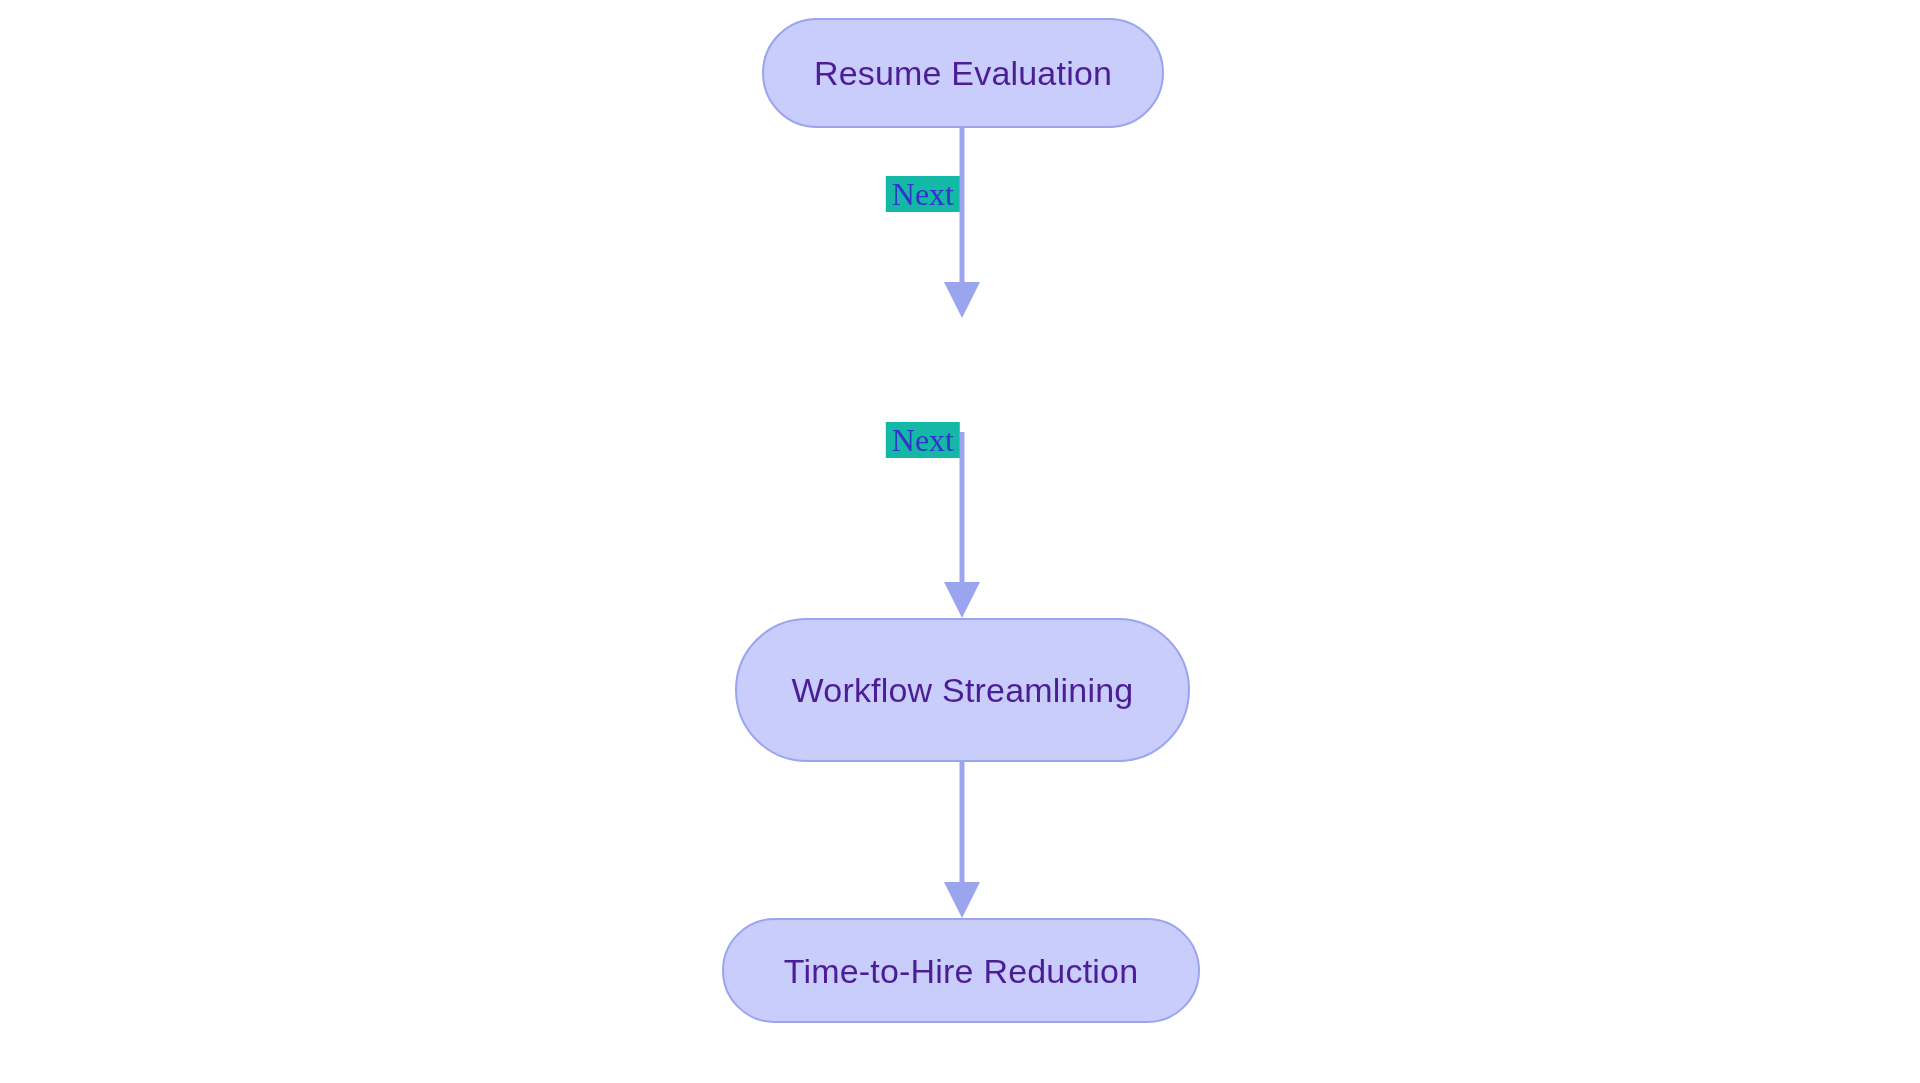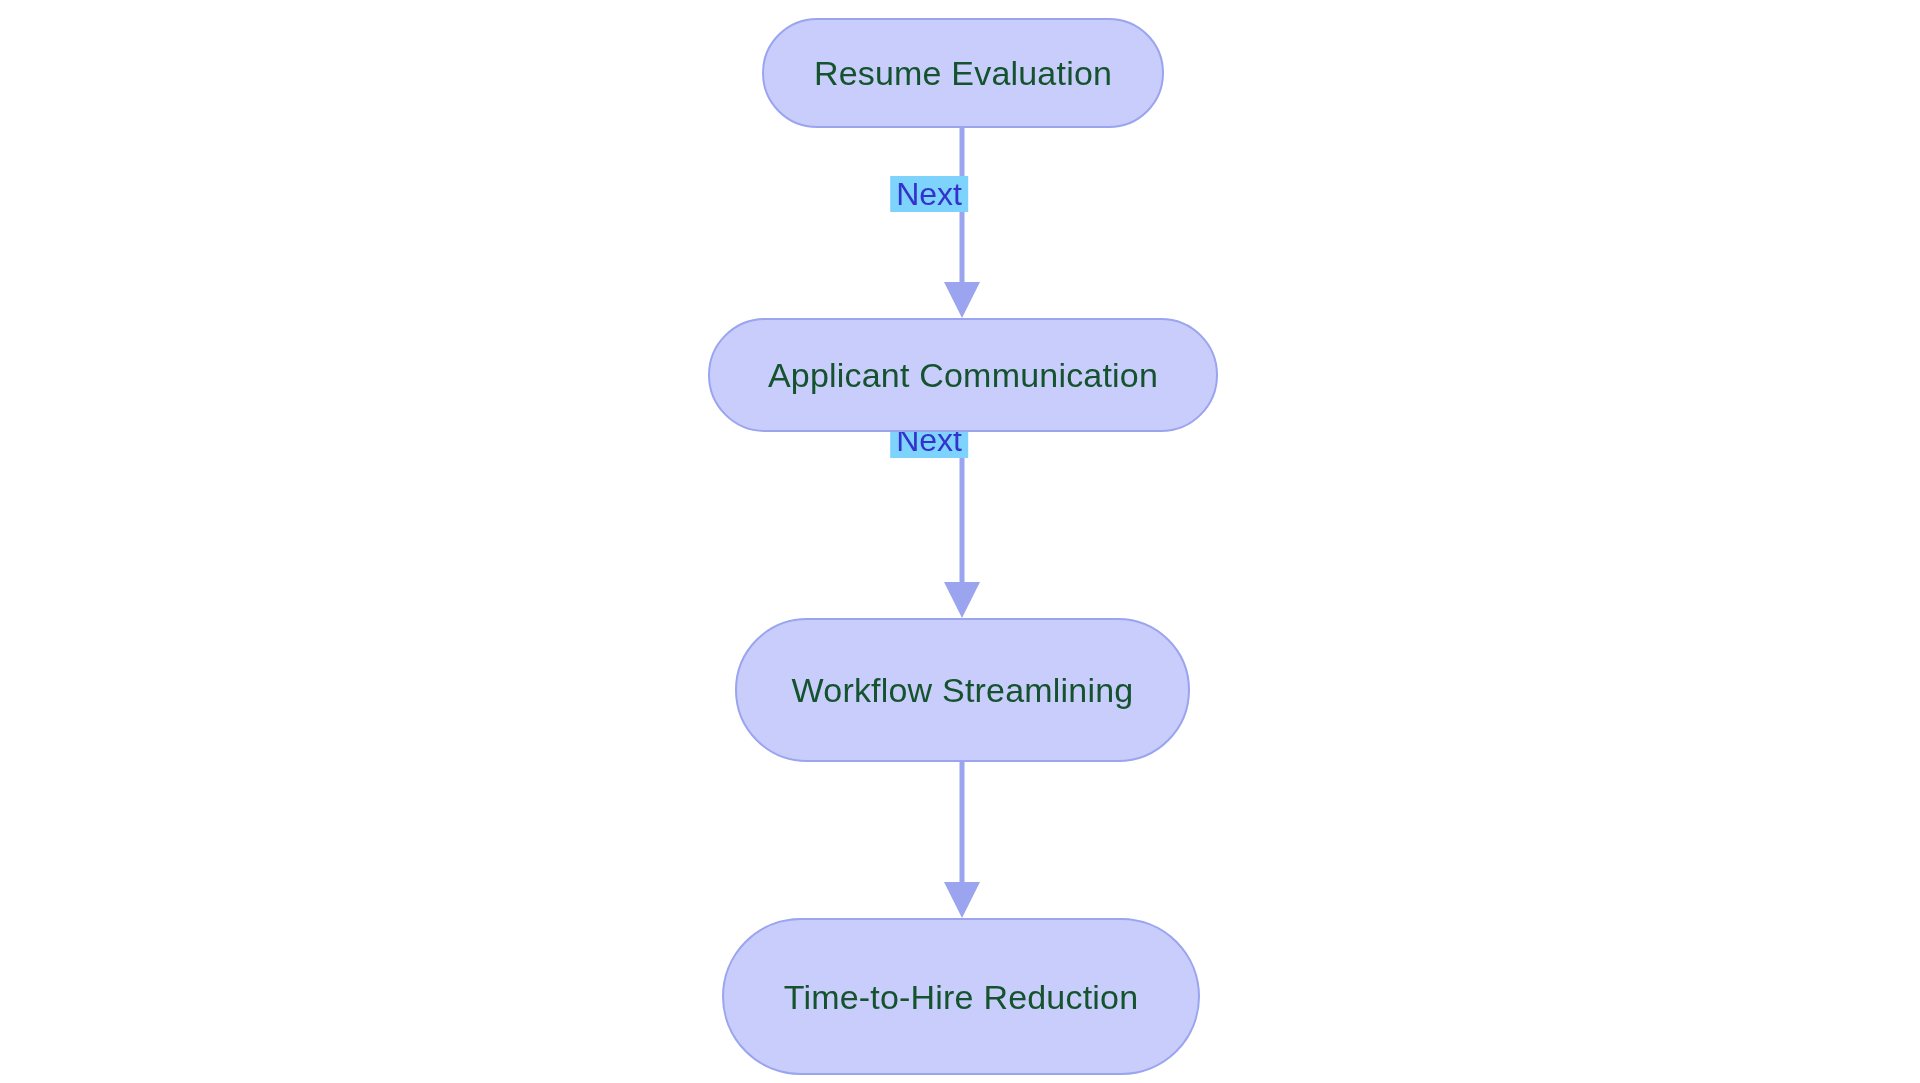--- a/index.html
+++ b/index.html
@@ -32,27 +32,27 @@
     border: 2px solid #9aa4ef;
     border-radius: 9999px;
     color: #3333cc;
     font-size: 34px;
     font-weight: 400;
     letter-spacing: 0.2px;
     white-space: nowrap;
     line-height: 1;
   }
   .node-label {
-    color: #14532d;
+    color: #4c1d95;
   }
 
   .node-1 { left: 762px; top: 18px;  width: 402px; height: 110px; }
   .node-2 { left: 708px; top: 318px; width: 510px; height: 114px; }
   .node-3 { left: 735px; top: 618px; width: 455px; height: 144px; }
-  .node-4 { left: 722px; top: 918px; width: 478px; height: 157px; }
+  .node-4 { left: 722px; top: 918px; width: 478px; height: 105px; }
 
   
   .edge {
     position: absolute;
     left: 0;
     top: 0;
     width: 1920px;
     height: 1083px;
     pointer-events: none;
   }
@@ -63,27 +63,26 @@
   }
   .edge-head {
     fill: #9aa4ef;
   }
 
   
   .edge-label {
     position: absolute;
     color: #3333cc;
     font-size: 32px;
-    font-family: Liberation Sans, sans-serif;
+    font-family: Liberation Serif, serif;
     line-height: 1;
     white-space: nowrap;
-    background: #7dd3fc;
+    background: #14b8a6;
     padding: 2px 6px;
     transform: translate(-100%, -50%);
-    margin-left: 8px;
   }
   .edge-label-1 { left: 960px; top: 194px; }
   .edge-label-2 { left: 960px; top: 440px; }
   .edge-label-3 { left: 960px; top: 686px; }
 </style>
 </head>
 <body>
 
 <div id="flowchart-canvas">
 
@@ -106,23 +105,20 @@
   </svg>
 
   <div class="edge-label edge-label-1">Next</div>
   <div class="edge-label edge-label-2">Next</div>
   <div class="edge-label edge-label-3">Next</div>
 
   <div class="node node-1">
     <span class="node-label">Resume Evaluation</span>
   </div>
 
-  <div class="node node-2">
-    <span class="node-label">Applicant Communication</span>
-  </div>
 
   <div class="node node-3">
     <span class="node-label">Workflow Streamlining</span>
   </div>
 
   <div class="node node-4">
     <span class="node-label">Time-to-Hire Reduction</span>
   </div>
 
 </div>

